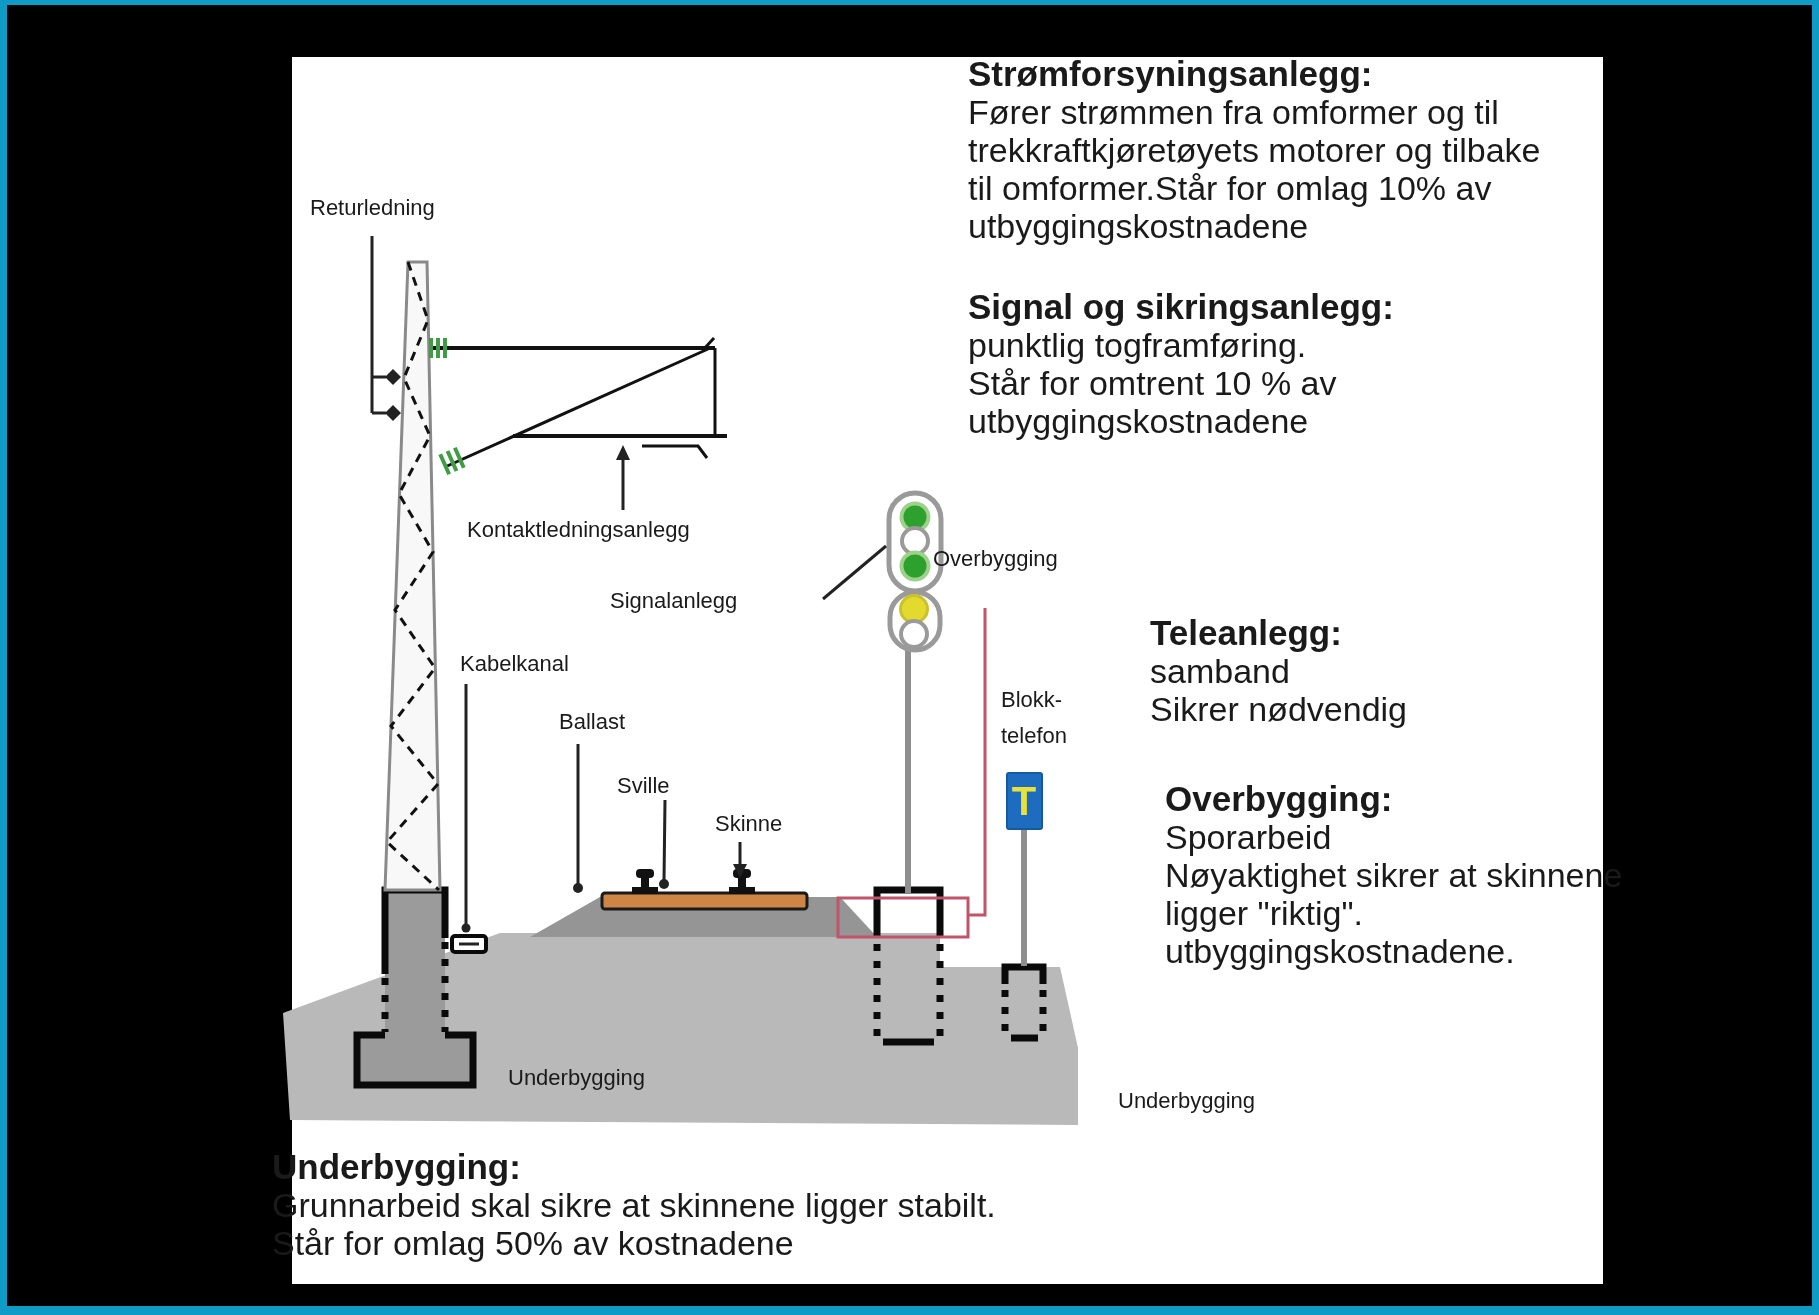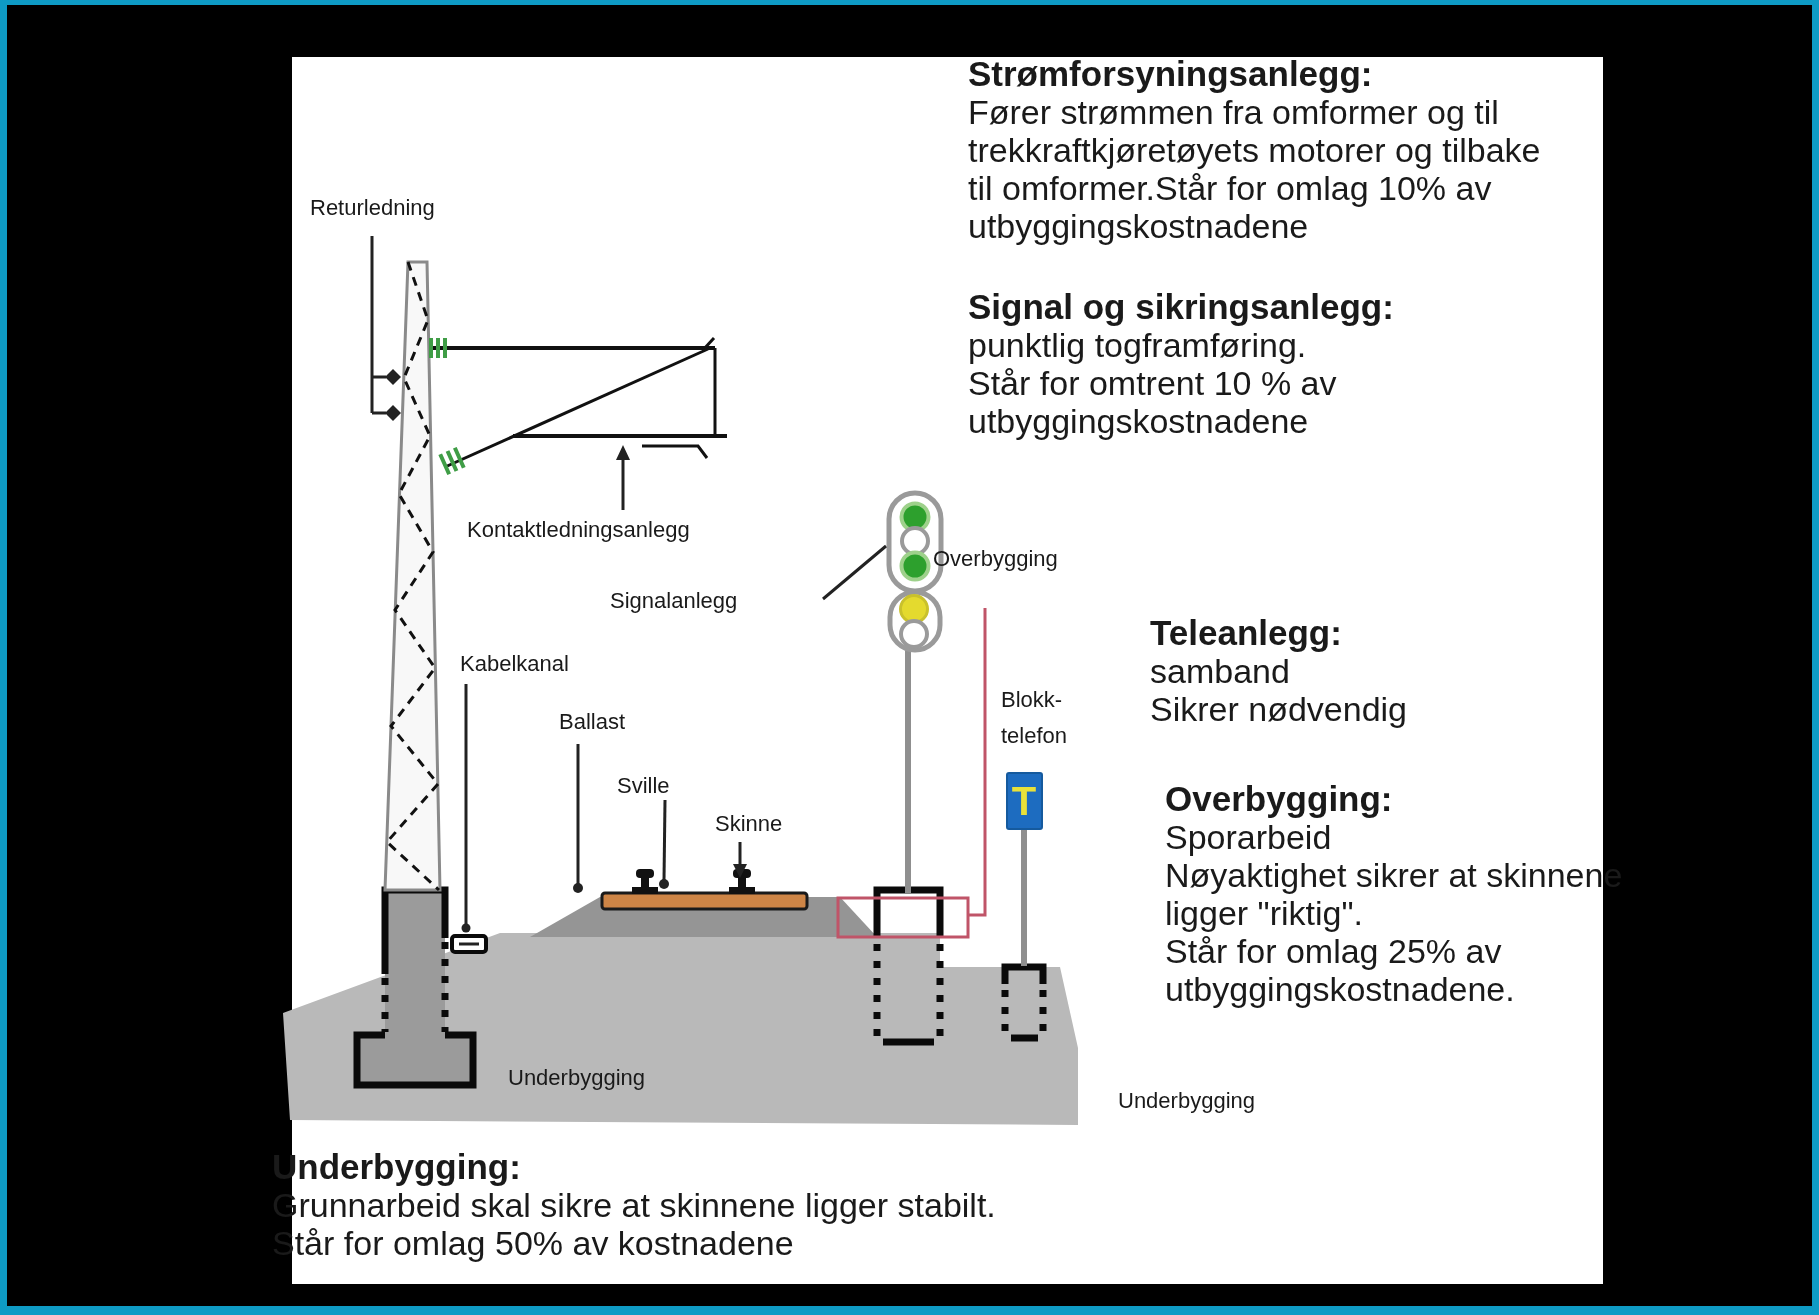--- a/index.html
+++ b/index.html
@@ -174,21 +174,20 @@
     <div class="th">Teleanlegg:</div>
     <div>samband</div>
     <div>Sikrer nødvendig</div>
   </div>
 
   <div class="tblock" style="left:1165px; top:780px;">
     <div class="th">Overbygging:</div>
     <div>Sporarbeid</div>
     <div>Nøyaktighet sikrer at skinnene</div>
     <div>ligger "riktig".</div>
-    <div>Står for omlag 25% av</div>
     <div>utbyggingskostnadene.</div>
   </div>
 
   <div class="tblock" style="left:272px; top:1148px;">
     <div class="th">Underbygging:</div>
     <div>Grunnarbeid skal sikre at skinnene ligger stabilt.</div>
     <div>Står for omlag 50% av kostnadene</div>
   </div>
 </div>
 

